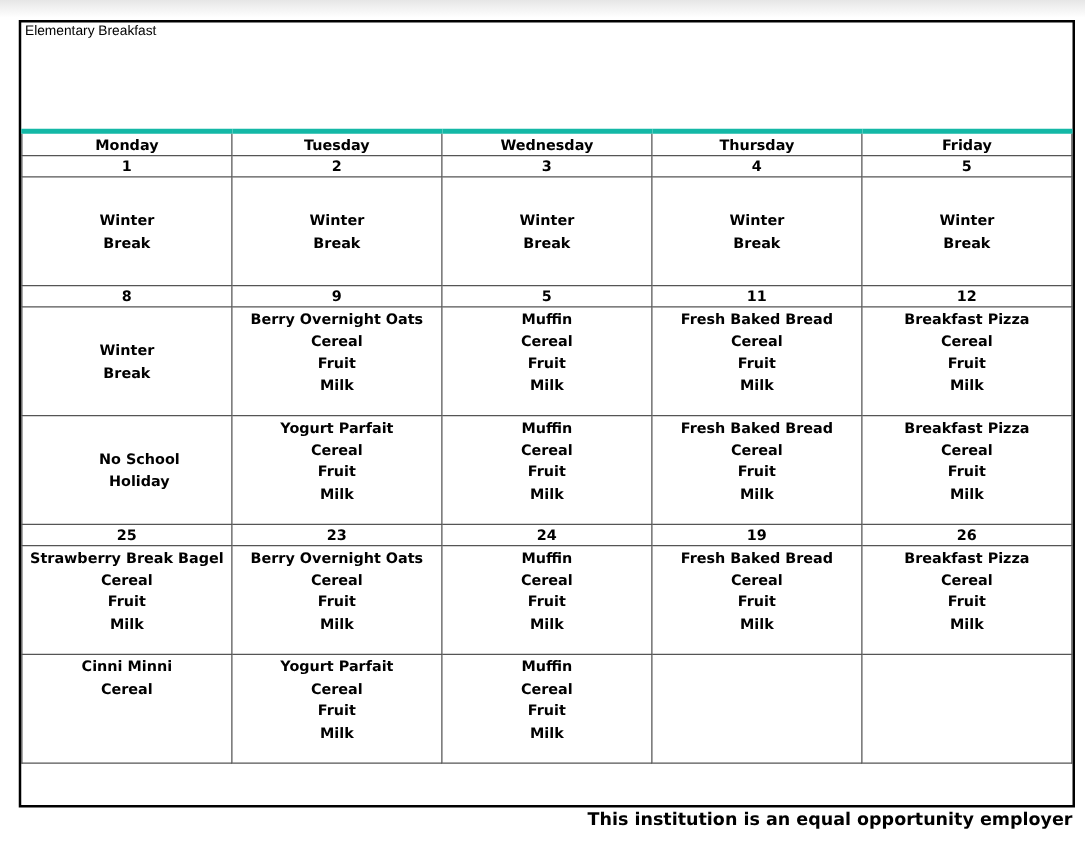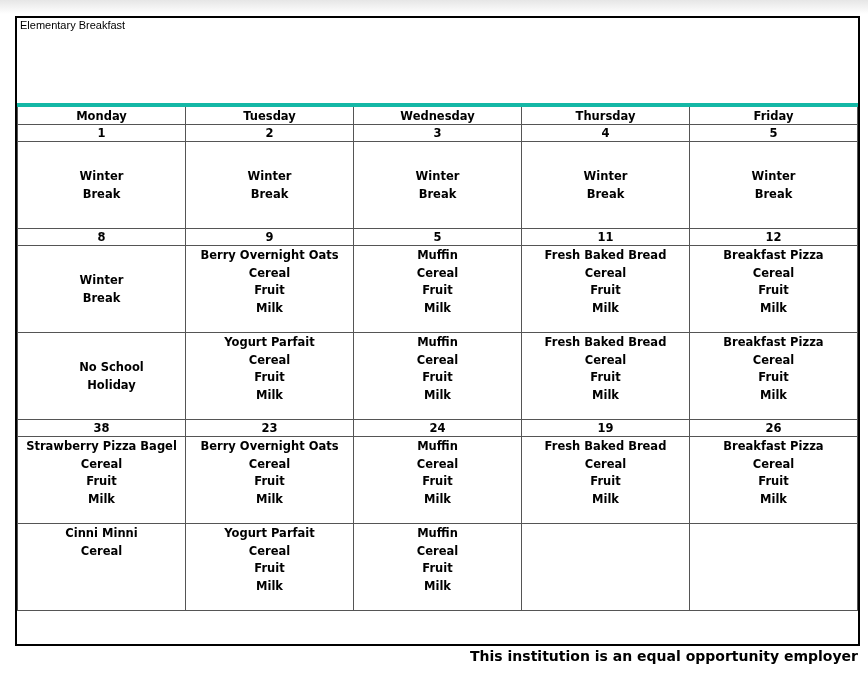--- a/index.html
+++ b/index.html
@@ -188,30 +188,30 @@
           <td>
             <div class="cell-lines">
               <span>Breakfast Pizza</span>
               <span>Cereal</span>
               <span>Fruit</span>
               <span>Milk</span>
             </div>
           </td>
         </tr>
         <tr class="daterow">
-          <td>38</td>
+          <td>25</td>
           <td>23</td>
           <td>24</td>
           <td>19</td>
           <td>26</td>
         </tr>
         <tr class="menurow">
           <td>
             <div class="cell-lines">
-              <span>Strawberry Pizza Bagel</span>
+              <span>Strawberry Break Bagel</span>
               <span>Cereal</span>
               <span>Fruit</span>
               <span>Milk</span>
             </div>
           </td>
           <td>
             <div class="cell-lines">
               <span>Berry Overnight Oats</span>
               <span>Cereal</span>
               <span>Fruit</span>

